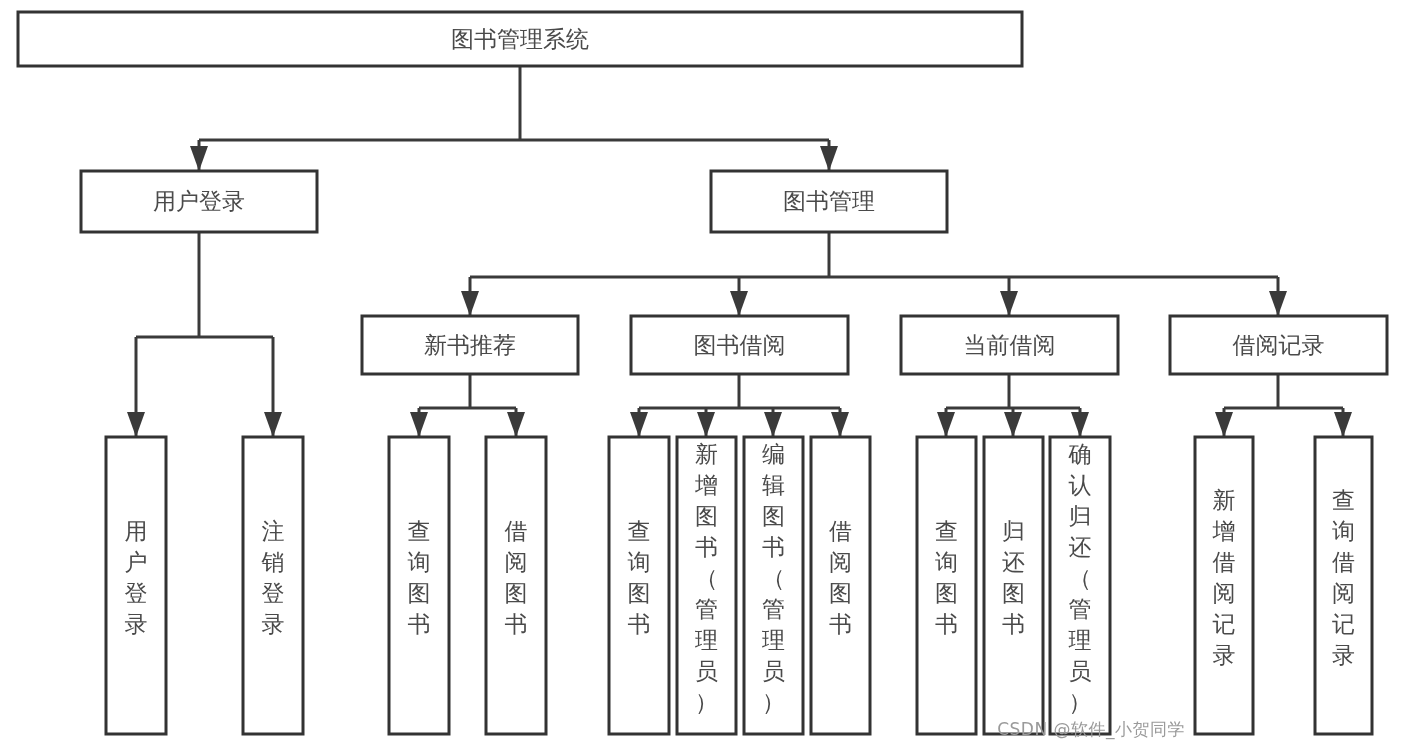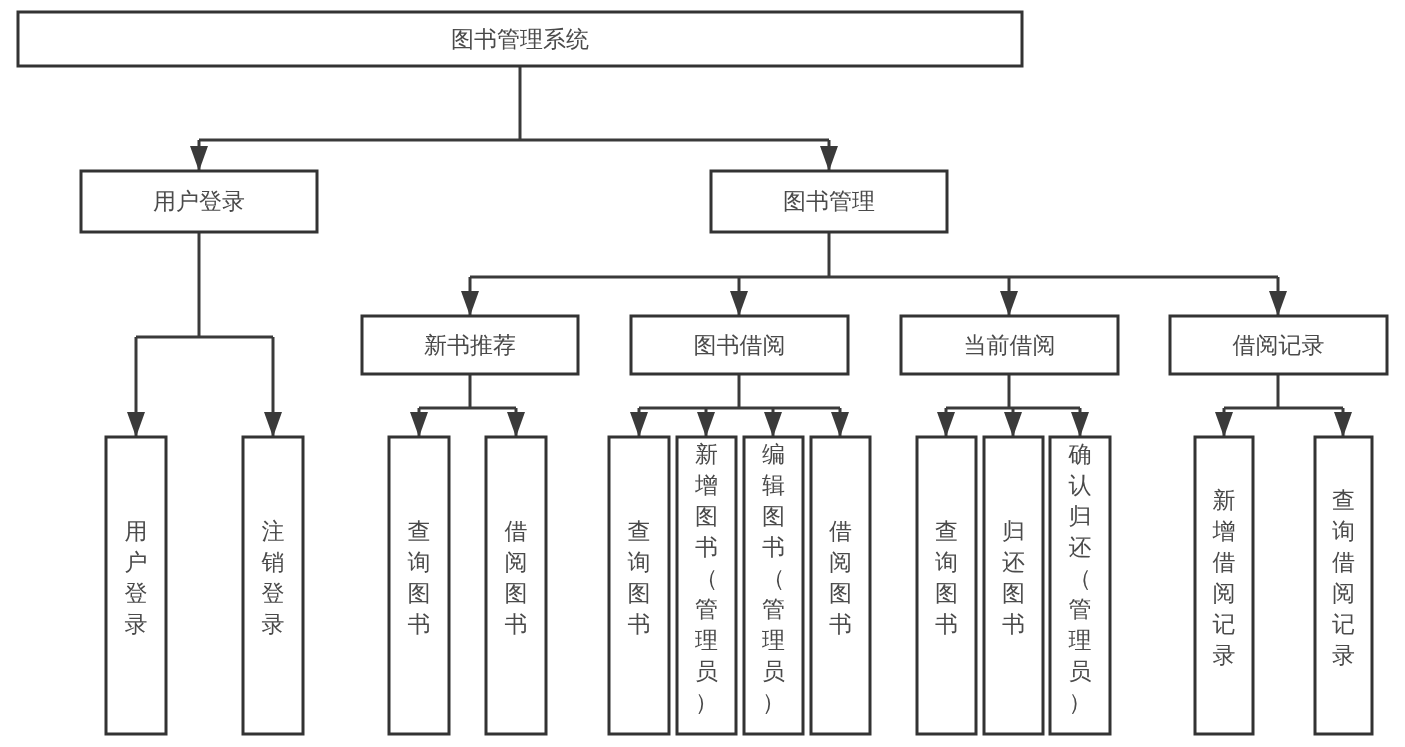--- a/index.html
+++ b/index.html
@@ -201,13 +201,14 @@
       </g>
       <g>
         <rect x="1195" y="437" width="58" height="297" class="node-rect"></rect>
         <text x="1224" y="0" class="node-label-vertical"><tspan x="1224" y="508">新</tspan><tspan x="1224" y="539">增</tspan><tspan x="1224" y="570">借</tspan><tspan x="1224" y="601">阅</tspan><tspan x="1224" y="632">记</tspan><tspan x="1224" y="663">录</tspan></text>
       </g>
       <g>
         <rect x="1315" y="437" width="57" height="297" class="node-rect"></rect>
         <text x="1343.5" y="0" class="node-label-vertical"><tspan x="1343.5" y="508">查</tspan><tspan x="1343.5" y="539">询</tspan><tspan x="1343.5" y="570">借</tspan><tspan x="1343.5" y="601">阅</tspan><tspan x="1343.5" y="632">记</tspan><tspan x="1343.5" y="663">录</tspan></text>
       </g>
     </svg>
+  <div class="watermark">CSDN @软件_小贺同学</div>
 </div>
 
 </body></html>

